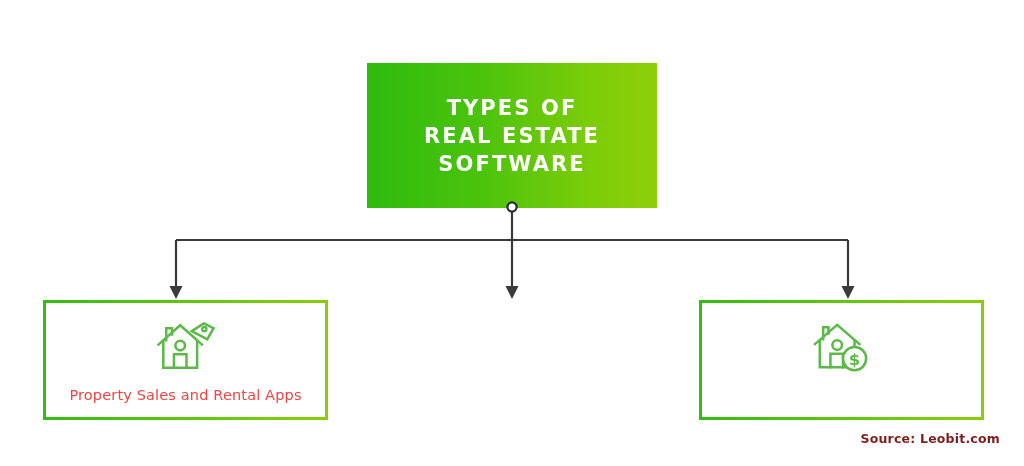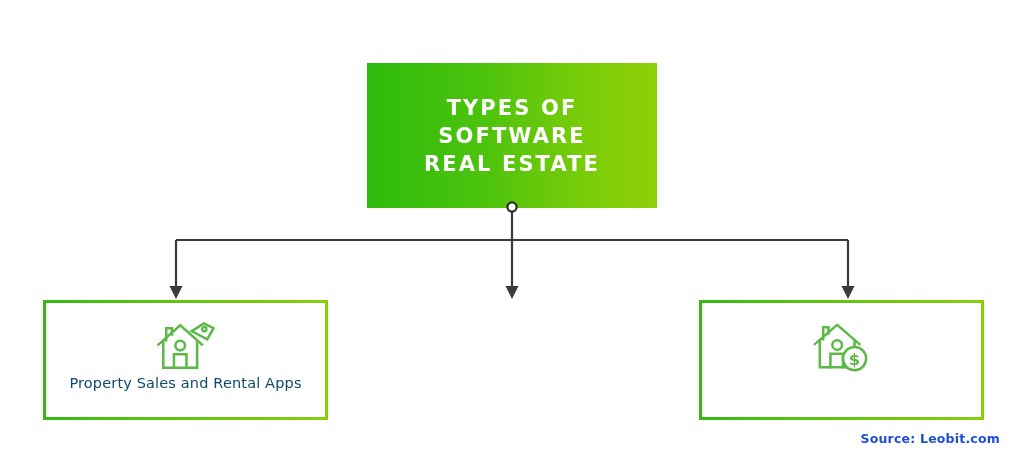--- a/index.html
+++ b/index.html
@@ -80,49 +80,50 @@
   .card1 { left: 43px; }
   .card2 { left: 371px; }
   .card3 { left: 699px; }
 
   .card-icon {
     width: 62px;
     height: 56px;
     display: block;
   }
   .card-label {
+    margin-top: 12px;
     font-family: "DejaVu Sans", sans-serif;
     font-size: 14.5px;
-    color: #0c4a6e;
+    color: #ef4444;
     text-align: right;
     letter-spacing: 0.15px;
     white-space: nowrap;
   }
 
   
   .source {
     position: absolute;
     right: 24px;
     top: 431px;
     font-family: "DejaVu Sans", sans-serif;
     font-weight: bold;
     font-size: 12.5px;
-    color: #1d4ed8;
+    color: #7f1d1d;
     letter-spacing: 0.2px;
   }
 </style>
 </head>
 <body>
 
 <div id="canvas">
 
   <div class="title-card">
     <div class="title-line">TYPES OF</div>
+    <div class="title-line">REAL ESTATE</div>
     <div class="title-line">SOFTWARE</div>
-    <div class="title-line">REAL ESTATE</div>
   </div>
 
   <svg class="connectors" viewBox="0 0 1024 466" xmlns="http://www.w3.org/2000/svg">
     <g stroke="#3a3a3a" stroke-width="2.2" fill="none">
 
       <line x1="512" y1="208" x2="512" y2="240"></line>
 
       <line x1="176" y1="240" x2="848" y2="240"></line>
 
       <line x1="176" y1="240" x2="176" y2="288"></line>

